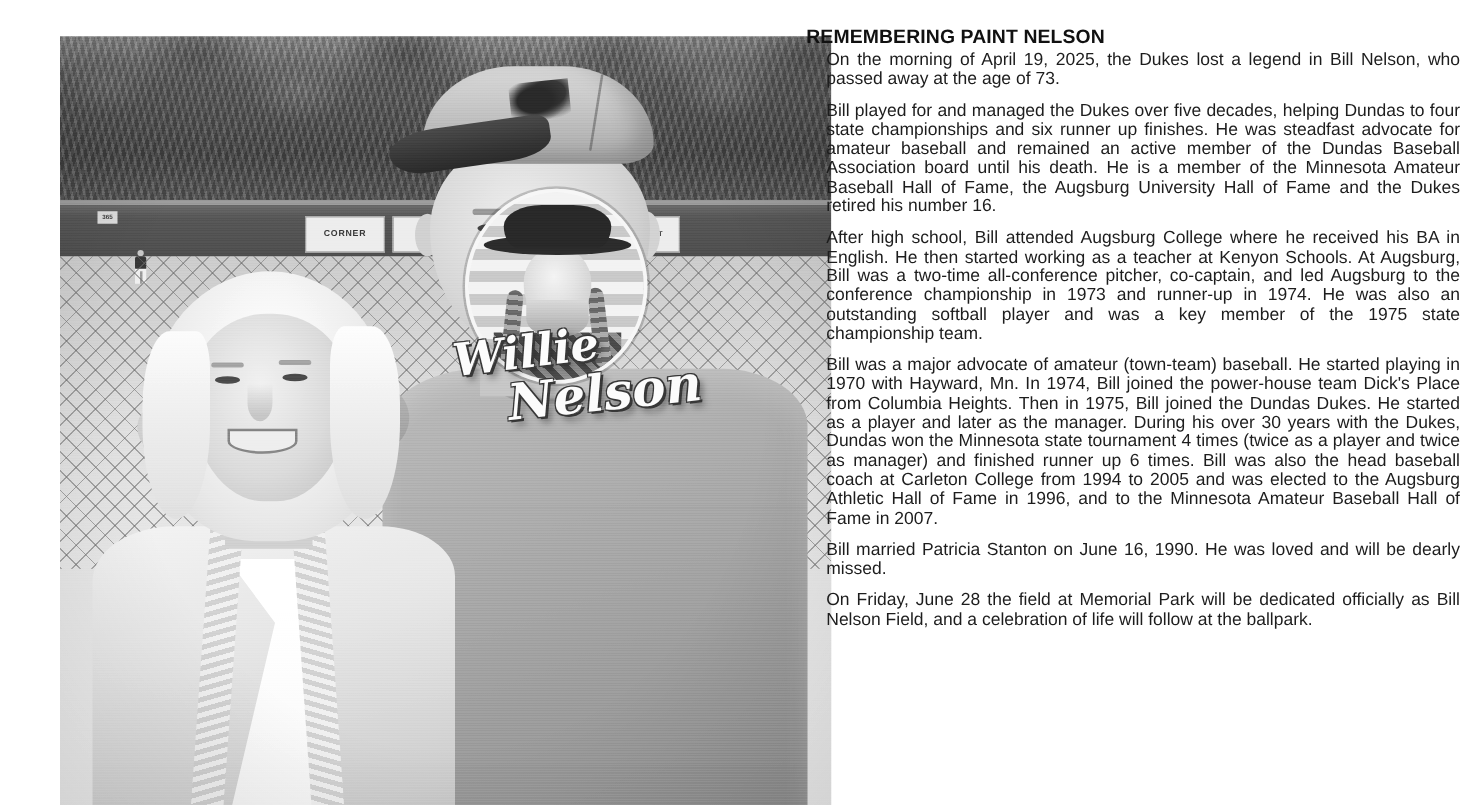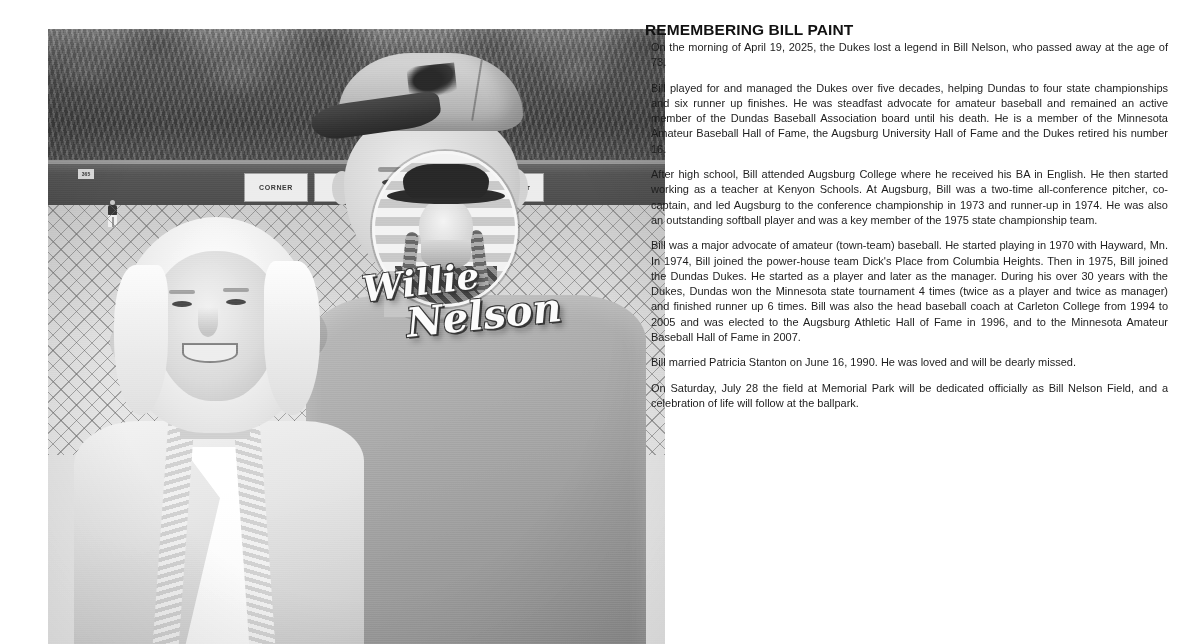--- a/index.html
+++ b/index.html
@@ -250,22 +250,22 @@
   .article h1 {
     margin: 0 0 1px 0;
     font-size: 15.5px;
     line-height: 18px;
     font-weight: 700;
     letter-spacing: .1px;
     color: #111111;
     font-family: "Liberation Sans", sans-serif;
   }
   .article p {
-    margin: 0 0 10px 6px;
-    font-size: 11px;
+    margin: 0 0 10px 16px;
+    font-size: 14px;
     line-height: 15.3px;
     text-align: justify;
     color: #1d1d1d;
     font-family: "Liberation Sans", sans-serif;
     hyphens: none;
   }
   .article p:last-child { margin-bottom: 0; }
 </style>
 </head>
 <body>
@@ -360,22 +360,22 @@
         <div class="hair-front-l"></div>
         <div class="hair-front-r"></div>
       </div>
 
       <div class="grain"></div>
       <div class="vignette"></div>
     </div>
   </figure>
 
   <article class="article">
-    <h1>REMEMBERING BILL PAINT</h1>
+    <h1>REMEMBERING PAINT NELSON</h1>
     <p>On the morning of April 19, 2025, the Dukes lost a legend in Bill Nelson, who passed away at the age of 73.</p>
     <p>Bill played for and managed the Dukes over five decades, helping Dundas to four state championships and six runner up finishes. He was steadfast advocate for amateur baseball and remained an active member of the Dundas Baseball Association board until his death. He is a member of the Minnesota Amateur Baseball Hall of Fame, the Augsburg University Hall of Fame and the Dukes retired his number 16.</p>
     <p>After high school, Bill attended Augsburg College where he received his BA in English. He then started working as a teacher at Kenyon Schools. At Augsburg, Bill was a two-time all-conference pitcher, co-captain, and led Augsburg to the conference championship in 1973 and runner-up in 1974. He was also an outstanding softball player and was a key member of the 1975 state championship team.</p>
     <p>Bill was a major advocate of amateur (town-team) baseball. He started playing in 1970 with Hayward, Mn. In 1974, Bill joined the power-house team Dick's Place from Columbia Heights. Then in 1975, Bill joined the Dundas Dukes. He started as a player and later as the manager. During his over 30 years with the Dukes, Dundas won the Minnesota state tournament 4 times (twice as a player and twice as manager) and finished runner up 6 times. Bill was also the head baseball coach at Carleton College from 1994 to 2005 and was elected to the Augsburg Athletic Hall of Fame in 1996, and to the Minnesota Amateur Baseball Hall of Fame in 2007.</p>
     <p>Bill married Patricia Stanton on June 16, 1990. He was loved and will be dearly missed.</p>
-    <p>On Saturday, July 28 the field at Memorial Park will be dedicated officially as Bill Nelson Field, and a celebration of life will follow at the ballpark.</p>
+    <p>On Friday, June 28 the field at Memorial Park will be dedicated officially as Bill Nelson Field, and a celebration of life will follow at the ballpark.</p>
   </article>
 
 </div>
 
 </body></html>

